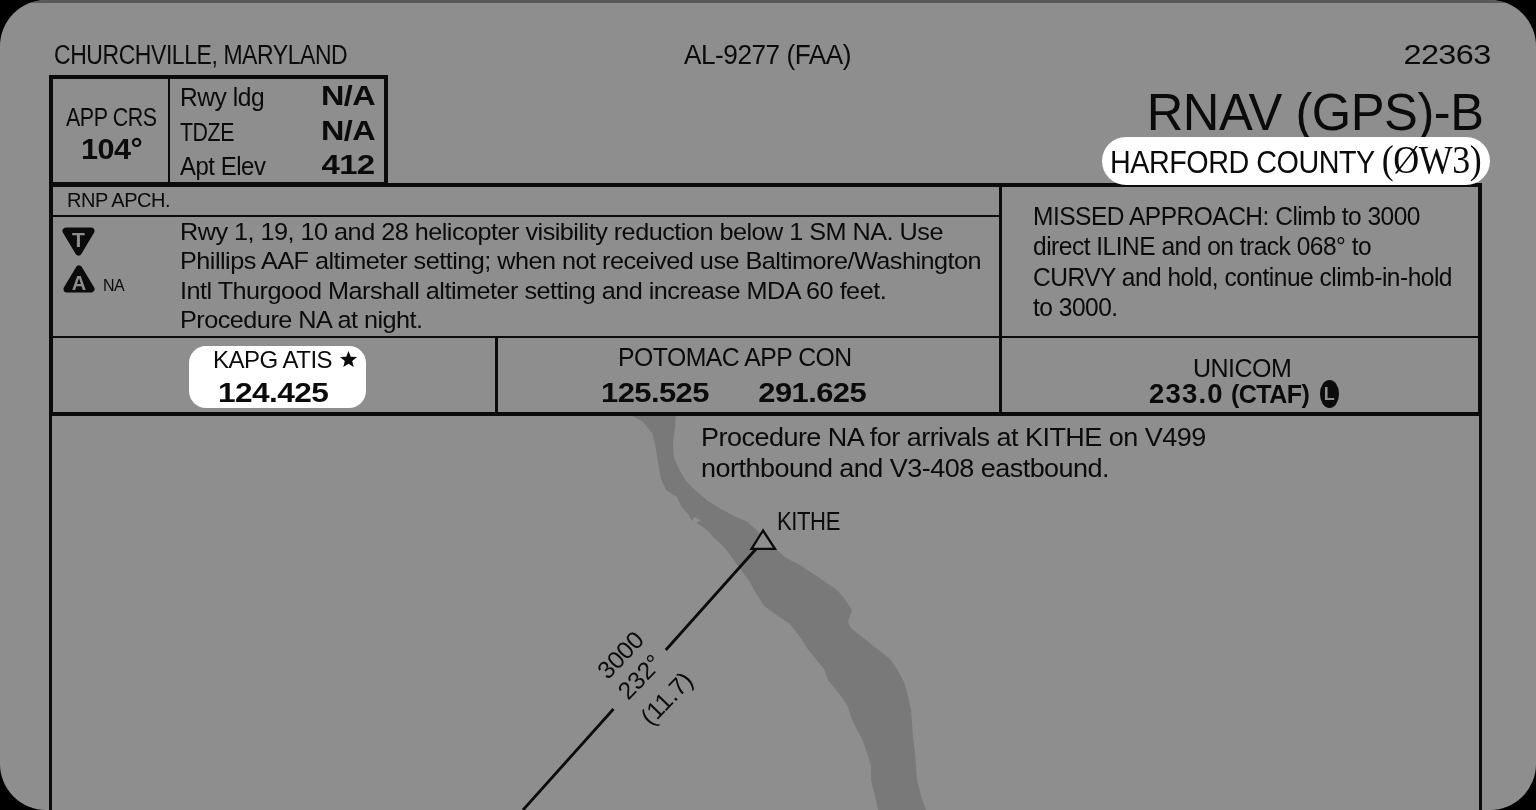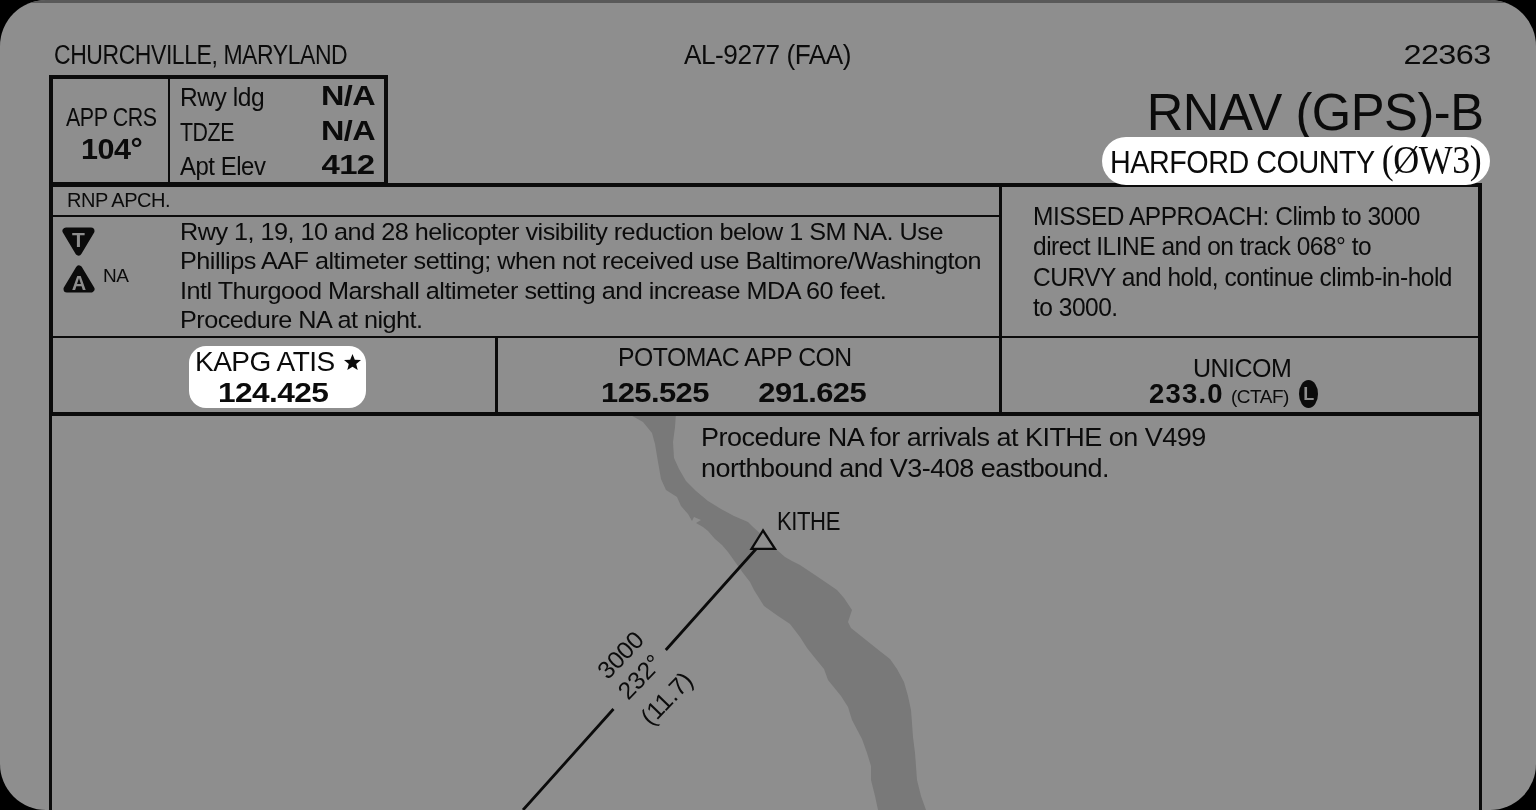--- a/index.html
+++ b/index.html
@@ -86,43 +86,43 @@
 <svg style="position:absolute;left:62px;top:227px" width="33" height="29" viewBox="0 0 33 29">
   <path d="M4,4 L29,4 L16.5,25 Z" fill="#0b0b0b" stroke="#0b0b0b" stroke-width="7" stroke-linejoin="round"></path>
   <text x="16.5" y="19.5" text-anchor="middle" font-family="Liberation Sans, sans-serif" font-size="21" font-weight="bold" fill="#8e8e8e">T</text>
 </svg>
 
 <svg style="position:absolute;left:63px;top:264.5px" width="32" height="28" viewBox="0 0 32 28">
   <path d="M16,4 L28,24 L4,24 Z" fill="#0b0b0b" stroke="#0b0b0b" stroke-width="7" stroke-linejoin="round"></path>
   <text x="16" y="25" text-anchor="middle" font-family="Liberation Sans, sans-serif" font-size="20" font-weight="bold" fill="#8e8e8e">A</text>
 </svg>
 
-<div class="t" style="left:103px;top:266px;font-size:19px">NA</div>
+<div class="t" style="left:103px;top:278px;font-size:16px">NA</div>
 
 <div class="t" style="left:180px;top:216.9px;font-size:24.5px;line-height:29.4px;transform:scaleX(1.03);transform-origin:left top">Rwy 1, 19, 10 and 28 helicopter visibility reduction below 1 SM NA. Use<br>Phillips AAF altimeter setting; when not received use Baltimore/Washington<br>Intl Thurgood Marshall altimeter setting and increase MDA 60 feet.<br>Procedure NA at night.</div>
 
 <div class="t" style="left:1033px;top:201.2px;font-size:25px;line-height:30.3px;transform:scaleX(.98);transform-origin:left top">MISSED APPROACH: Climb to 3000<br>direct ILINE and on track 068° to<br>CURVY and hold, continue climb-in-hold<br>to 3000.</div>
 
 <div style="position:absolute;left:188.5px;top:345.5px;width:177.5px;height:62.5px;background:#fff;border-radius:17px"></div>
 
-<div class="t" style="left:195px;top:348.1px;font-size:28px">KAPG ATIS
+<div class="t" style="left:213px;top:348.1px;font-size:24px">KAPG ATIS
   <svg style="display:inline-block;margin-left:2px" width="17" height="17" viewBox="0 0 17 17">
         <polygon points="8.5,0 10.8,5.7 17,6.1 12.2,10 13.7,16 8.5,12.7 3.3,16 4.8,10 0,6.1 6.2,5.7" fill="#0b0b0b"></polygon>
       </svg>
 </div>
 
 <div class="t b" style="left:218px;top:378.7px;font-size:27.5px;transform:scaleX(1.15);transform-origin:left top">124.425</div>
 
 <div class="t" style="left:618px;top:345.3px;font-size:25px;transform:scaleX(.99);transform-origin:left top">POTOMAC APP CON</div>
 
 <div class="t b" style="left:601px;top:379.1px;font-size:27.5px;transform:scaleX(1.124);transform-origin:left top">125.525<span style="display:inline-block;width:44px"></span>291.625</div>
 
 <div class="t" style="left:1193px;top:356px;font-size:25px">UNICOM</div>
 
-<div class="t b" style="left:1149px;top:379.7px;font-size:27.5px"><span style="letter-spacing:1.2px">233.0</span> <span style="font-weight:normal;font-size:19px">(CTAF)</span>
+<div class="t b" style="left:1149px;top:379.7px;font-size:27.5px"><span style="letter-spacing:1.2px">233.0</span> <span style="font-weight:bold;font-size:25px">(CTAF)</span>
   <span style="display:inline-block;width:19px;height:28px;background:#0b0b0b;border-radius:50%;color:#8e8e8e;font-size:18px;font-weight:bold;text-align:center;line-height:28px;vertical-align:3px;margin-left:3px">L</span>
 </div>
 
 <div class="t" style="left:700.5px;top:422.3px;font-size:26px;line-height:30.2px;transform:scaleX(1.038);transform-origin:left top">Procedure NA for arrivals at KITHE on V499<br>northbound and V3-408 eastbound.</div>
 
 <div class="t" style="left:777px;top:507.8px;font-size:26px;transform:scaleX(.85);transform-origin:left top">KITHE</div>
 
 </div>
 
 </body></html>

